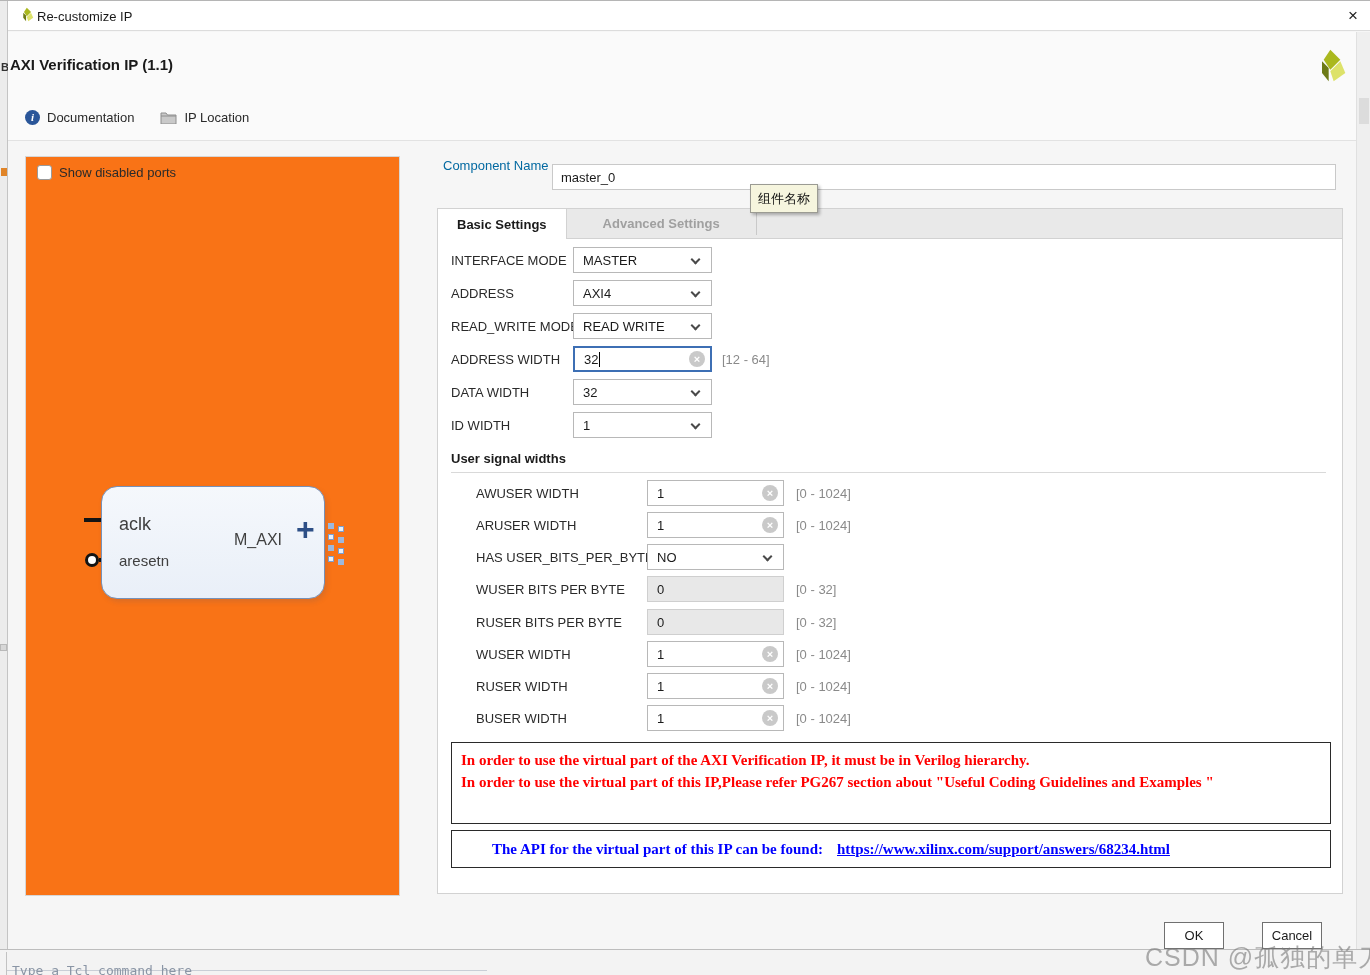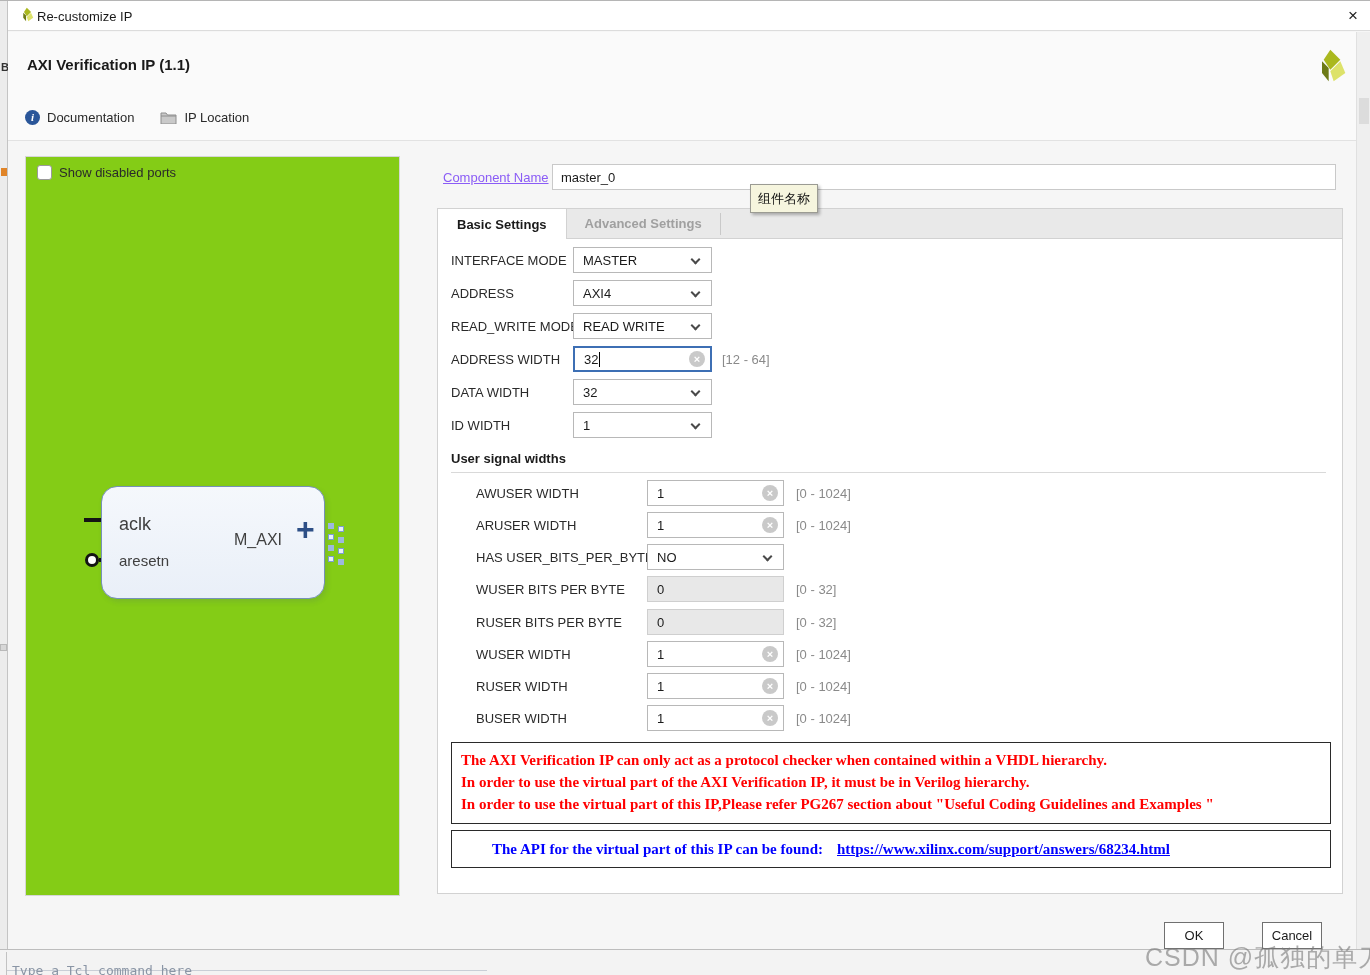--- a/index.html
+++ b/index.html
@@ -19,64 +19,64 @@
   .tcl-underline { position:absolute; left:7px; top:20px; width:480px; height:1px; background:#c9ced6; }
 
   
   .dialog { position:absolute; left:8px; top:0; width:1362px; height:948px; background:#f6f6f6; z-index:2; }
 
   .titlebar { position:absolute; left:0; top:0; width:1362px; height:30px; background:#ffffff; border-bottom:1px solid #dcdcdc; }
   .titlebar .ttl { position:absolute; left:29px; top:8px; font-size:13px; color:#1a1a1a; }
   .close-btn { position:absolute; right:12px; top:5px; font-size:17px; color:#222; cursor:default; line-height:20px; }
 
   .banner { position:absolute; left:0; top:31px; width:1362px; height:109px; background:#fafafa; border-bottom:1px solid #e2e2e2; }
-  .banner h1 { position:absolute; left:19px; top:24px; font-size:15px; font-weight:bold; color:#1a1a1a; }
+  .banner h1 { position:absolute; left:2px; top:24px; font-size:15px; font-weight:bold; color:#1a1a1a; }
   .doc-row { position:absolute; left:17px; top:76px; height:18px; display:flex; align-items:center; gap:8px; }
   .link-item { display:flex; align-items:center; gap:7px; margin-right:18px; color:#2a2a2a; }
   .info-icon { width:15px; height:15px; border-radius:50%; background:#2a5699; color:#fff; font-family:"Liberation Serif", serif;
                font-style:italic; font-weight:bold; font-size:11px; display:flex; align-items:center; justify-content:center; }
 
   .logo { display:block; }
   .logo-small { position:absolute; left:11px; top:6px; }
   .logo-big { position:absolute; right:18px; top:16px; }
 
   .right-gutter { position:absolute; left:1348px; top:31px; width:14px; height:917px; background:#efefef; border-left:1px solid #e0e0e0; }
   .gutter-thumb { position:absolute; left:2px; top:66px; width:10px; height:26px; background:#dcdcdc; }
 
   
-  .left-panel { position:absolute; left:17px; top:155px; width:375px; height:740px; background:#84cc16; border:1px solid #d6d6d6; }
+  .left-panel { position:absolute; left:17px; top:155px; width:375px; height:740px; background:#f97316; border:1px solid #d6d6d6; }
   .cb-row { position:absolute; left:11px; top:8px; display:flex; align-items:center; gap:7px; }
   .checkbox { width:15px; height:15px; background:#fff; border:1px solid #9a9a9a; border-radius:3px; }
 
   .ipblock { position:absolute; left:75px; top:329px; width:224px; height:113px; border:1px solid #7691b8; border-radius:16px;
              background:linear-gradient(180deg,#f5f8fc 0%, #e9eff8 100%); box-shadow:2px 3px 5px rgba(60,80,120,.15); }
   .port-aclk  { position:absolute; left:17px; top:27px; font-size:18px; color:#404040; }
   .port-arst  { position:absolute; left:17px; top:65px; font-size:15px; color:#404040; }
   .port-maxi  { position:absolute; left:132px; top:44px; font-size:16px; color:#404040; }
   .plus-glyph { position:absolute; left:194px; top:26px; font-size:32px; font-weight:bold; color:#2d4f86; line-height:32px; }
   .stub-aclk { position:absolute; left:58px; top:361px; width:18px; height:4px; background:#141414; }
   .ring-arst { position:absolute; left:59px; top:396px; width:14px; height:14px; border:3px solid #141414; border-radius:50%; background:#fff; }
   .stub-arst { position:absolute; left:73px; top:401px; width:4px; height:4px; background:#141414; }
   .dots { position:absolute; left:302px; top:366px; width:22px; height:42px; }
   .dots i { position:absolute; width:6px; height:6px; }
   .dots .s { background:#9db8dd; }
   .dots .o { border:1px dashed #7d9fd0; background:#e9f0f9; }
 
   
-  .comp-label { position:absolute; left:435px; top:169px; color:#8b5cf6;text-decoration:underline; }
+  .comp-label { position:absolute; left:435px; top:157px; color:#0369a1; }
   .comp-input { position:absolute; left:544px; top:163px; width:784px; height:26px; background:#fff; border:1px solid #c9c9c9;
                 padding:0 8px; font-family:"Liberation Sans", sans-serif; font-size:13px; color:#1a1a1a; }
   .tooltip { position:absolute; left:742px; top:183px; min-width:62px; height:29px; background:#f6f5de; border:1px solid #9b9b93;
              box-shadow:2px 2px 3px rgba(0,0,0,.28); z-index:50; display:flex; align-items:center; padding:0 7px; color:#111; }
 
   .tabpanel { position:absolute; left:429px; top:207px; width:906px; height:686px; background:#ffffff; border:1px solid #d2d2d2; }
   .tabstrip { position:absolute; left:0; top:0; width:100%; height:30px; background:#e9e9e9; border-bottom:1px solid #d2d2d2; display:flex; align-items:stretch; }
   .tab { display:flex; align-items:center; padding:0 19px; font-weight:bold; }
   .tab.active { background:#fff; color:#1a1a1a; border-right:1px solid #d2d2d2; margin-bottom:-1px; }
-  .tab.inactive { color:#a0a0a0; padding:0 18px; }
+  .tab.inactive { color:#a0a0a0; padding:0 36px; }
   .tabsep { width:1px; height:22px; background:#c9c9c9; margin-top:4px; }
 
   .tabbody { position:absolute; left:0; top:30px; width:904px; height:655px; }
 
   .frow { position:absolute; left:0; width:100%; height:26px;text-decoration:underline; }
   .flabel { position:absolute; left:13px; top:6px; color:#2a2a2a; white-space:nowrap; }
   .urow .flabel { left:38px; }
   .control { position:absolute; left:135px; top:0; width:139px; height:26px; background:#fff; border:1px solid #b8b8b8; display:flex; align-items:center; }
   .urow .control { left:209px; width:137px; }
   .control .val { padding-left:9px; color:#1a1a1a; }
@@ -314,21 +314,20 @@
         <div class="frow urow" style="top:466px">
           <span class="flabel">BUSER WIDTH</span>
           <div class="control tinput">
             <span class="val">1</span>
             <span class="clear">×</span>
           </div>
           <span class="range">[0 - 1024]</span>
         </div>
 
         <div class="msgbox warnbox">
-          <span>The AXI Verification IP can only act as a protocol checker when contained within a VHDL hierarchy.</span>
           <span>In order to use the virtual part of the AXI Verification IP, it must be in Verilog hierarchy.</span>
           <span>In order to use the virtual part of this IP,Please refer PG267 section about "Useful Coding Guidelines and Examples "</span>
         </div>
 
         <div class="msgbox apibox">
           <span>The API for the virtual part of this IP can be found:</span>
           <span class="lnk">https://www.xilinx.com/support/answers/68234.html</span>
         </div>
 
       </div>

